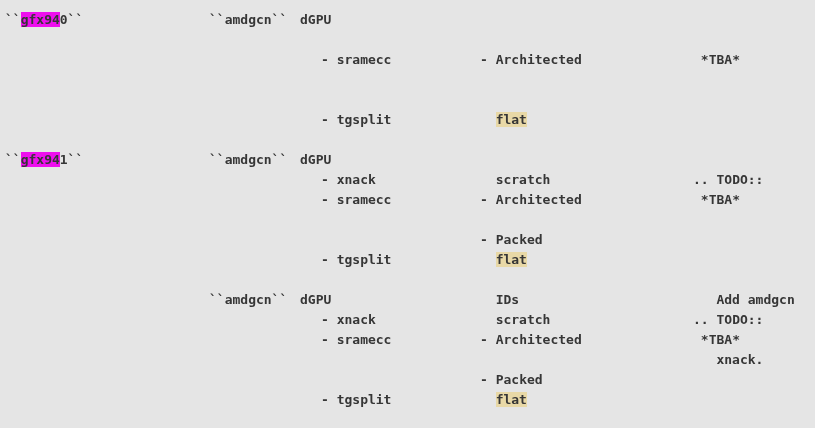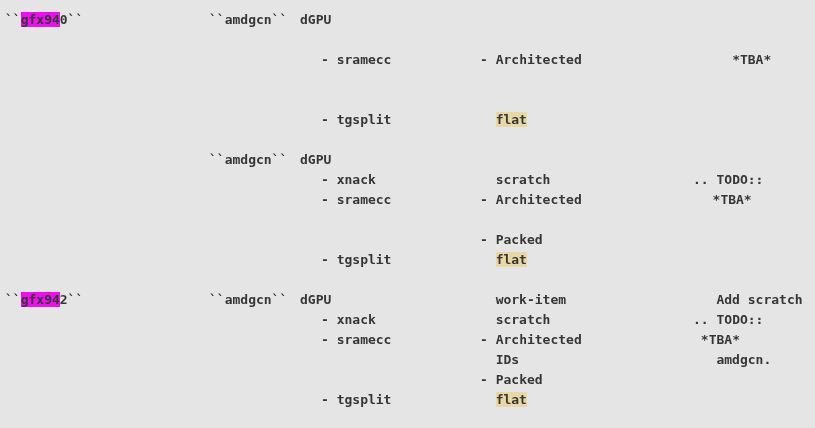--- a/index.html
+++ b/index.html
@@ -19,21 +19,21 @@
   .row.r1{top:150px;}
   .row.r2{top:290px;}
   .col{position:absolute;top:0;white-space:pre;}
   .col.processor{left:5px;}
   .col.triple{left:209px;}
   .col.kind{left:300px;}
   .col.features{left:321px;}
   .col.scratch{left:480px;}
   .col.notes{left:693px;}
   .line{height:20px;}
-  .ind1{padding-left:7.83px;text-align:center;}
+  .ind1{padding-left:7.83px;}
   .ind2{padding-left:15.65px;}
   .ind3{padding-left:23.48px;}
   .hl-search{background:#ee0fee;}
   .hl-flat{background:#e8d8a6;}
 </style>
 </head>
 <body>
 
 <div id="screen">
 
@@ -44,34 +44,34 @@
     <div class="col features">
       <div class="line">- sramecc</div>
       <div class="line">- tgsplit</div>
       <div class="line">- xnack</div>
     </div>
     <div class="col scratch">
       <div class="line">- Architected</div>
       <div class="line ind2"><span class="hl-flat">flat</span></div>
       <div class="line ind2">scratch</div>
       <div class="line">- Packed</div>
-      <div class="line ind2">work-item</div>
       <div class="line ind2">IDs</div>
     </div>
     <div class="col notes">
       <div class="line ind1">*TBA*</div>
       <div class="line"></div>
       <div class="line">.. TODO::</div>
       <div class="line"></div>
-      <div class="line ind3">Add scratch</div>
-      <div class="line ind3">amdgcn.</div>
+      <div class="line ind3">Add amdgcn</div>
+      <div class="line ind3">xnack.</div>
     </div>
   </div>
 
   <div class="row r1">
+    <div class="col processor"><span>``</span><span class="hl-search">gfx94</span><span>1``</span></div>
     <div class="col triple">``amdgcn``</div>
     <div class="col kind">dGPU</div>
     <div class="col features">
       <div class="line">- sramecc</div>
       <div class="line">- tgsplit</div>
       <div class="line">- xnack</div>
     </div>
     <div class="col scratch">
       <div class="line">- Architected</div>
       <div class="line ind2"><span class="hl-flat">flat</span></div>
@@ -84,21 +84,20 @@
       <div class="line ind1">*TBA*</div>
       <div class="line"></div>
       <div class="line">.. TODO::</div>
       <div class="line"></div>
       
       
     </div>
   </div>
 
   <div class="row r2">
-    <div class="col processor"><span>``</span><span class="hl-search">gfx94</span><span>2``</span></div>
     <div class="col triple">``amdgcn``</div>
     <div class="col kind">dGPU</div>
     <div class="col features">
       <div class="line">- sramecc</div>
       <div class="line">- tgsplit</div>
       
     </div>
     <div class="col scratch">
       <div class="line">- Architected</div>
       <div class="line ind2"><span class="hl-flat">flat</span></div>

